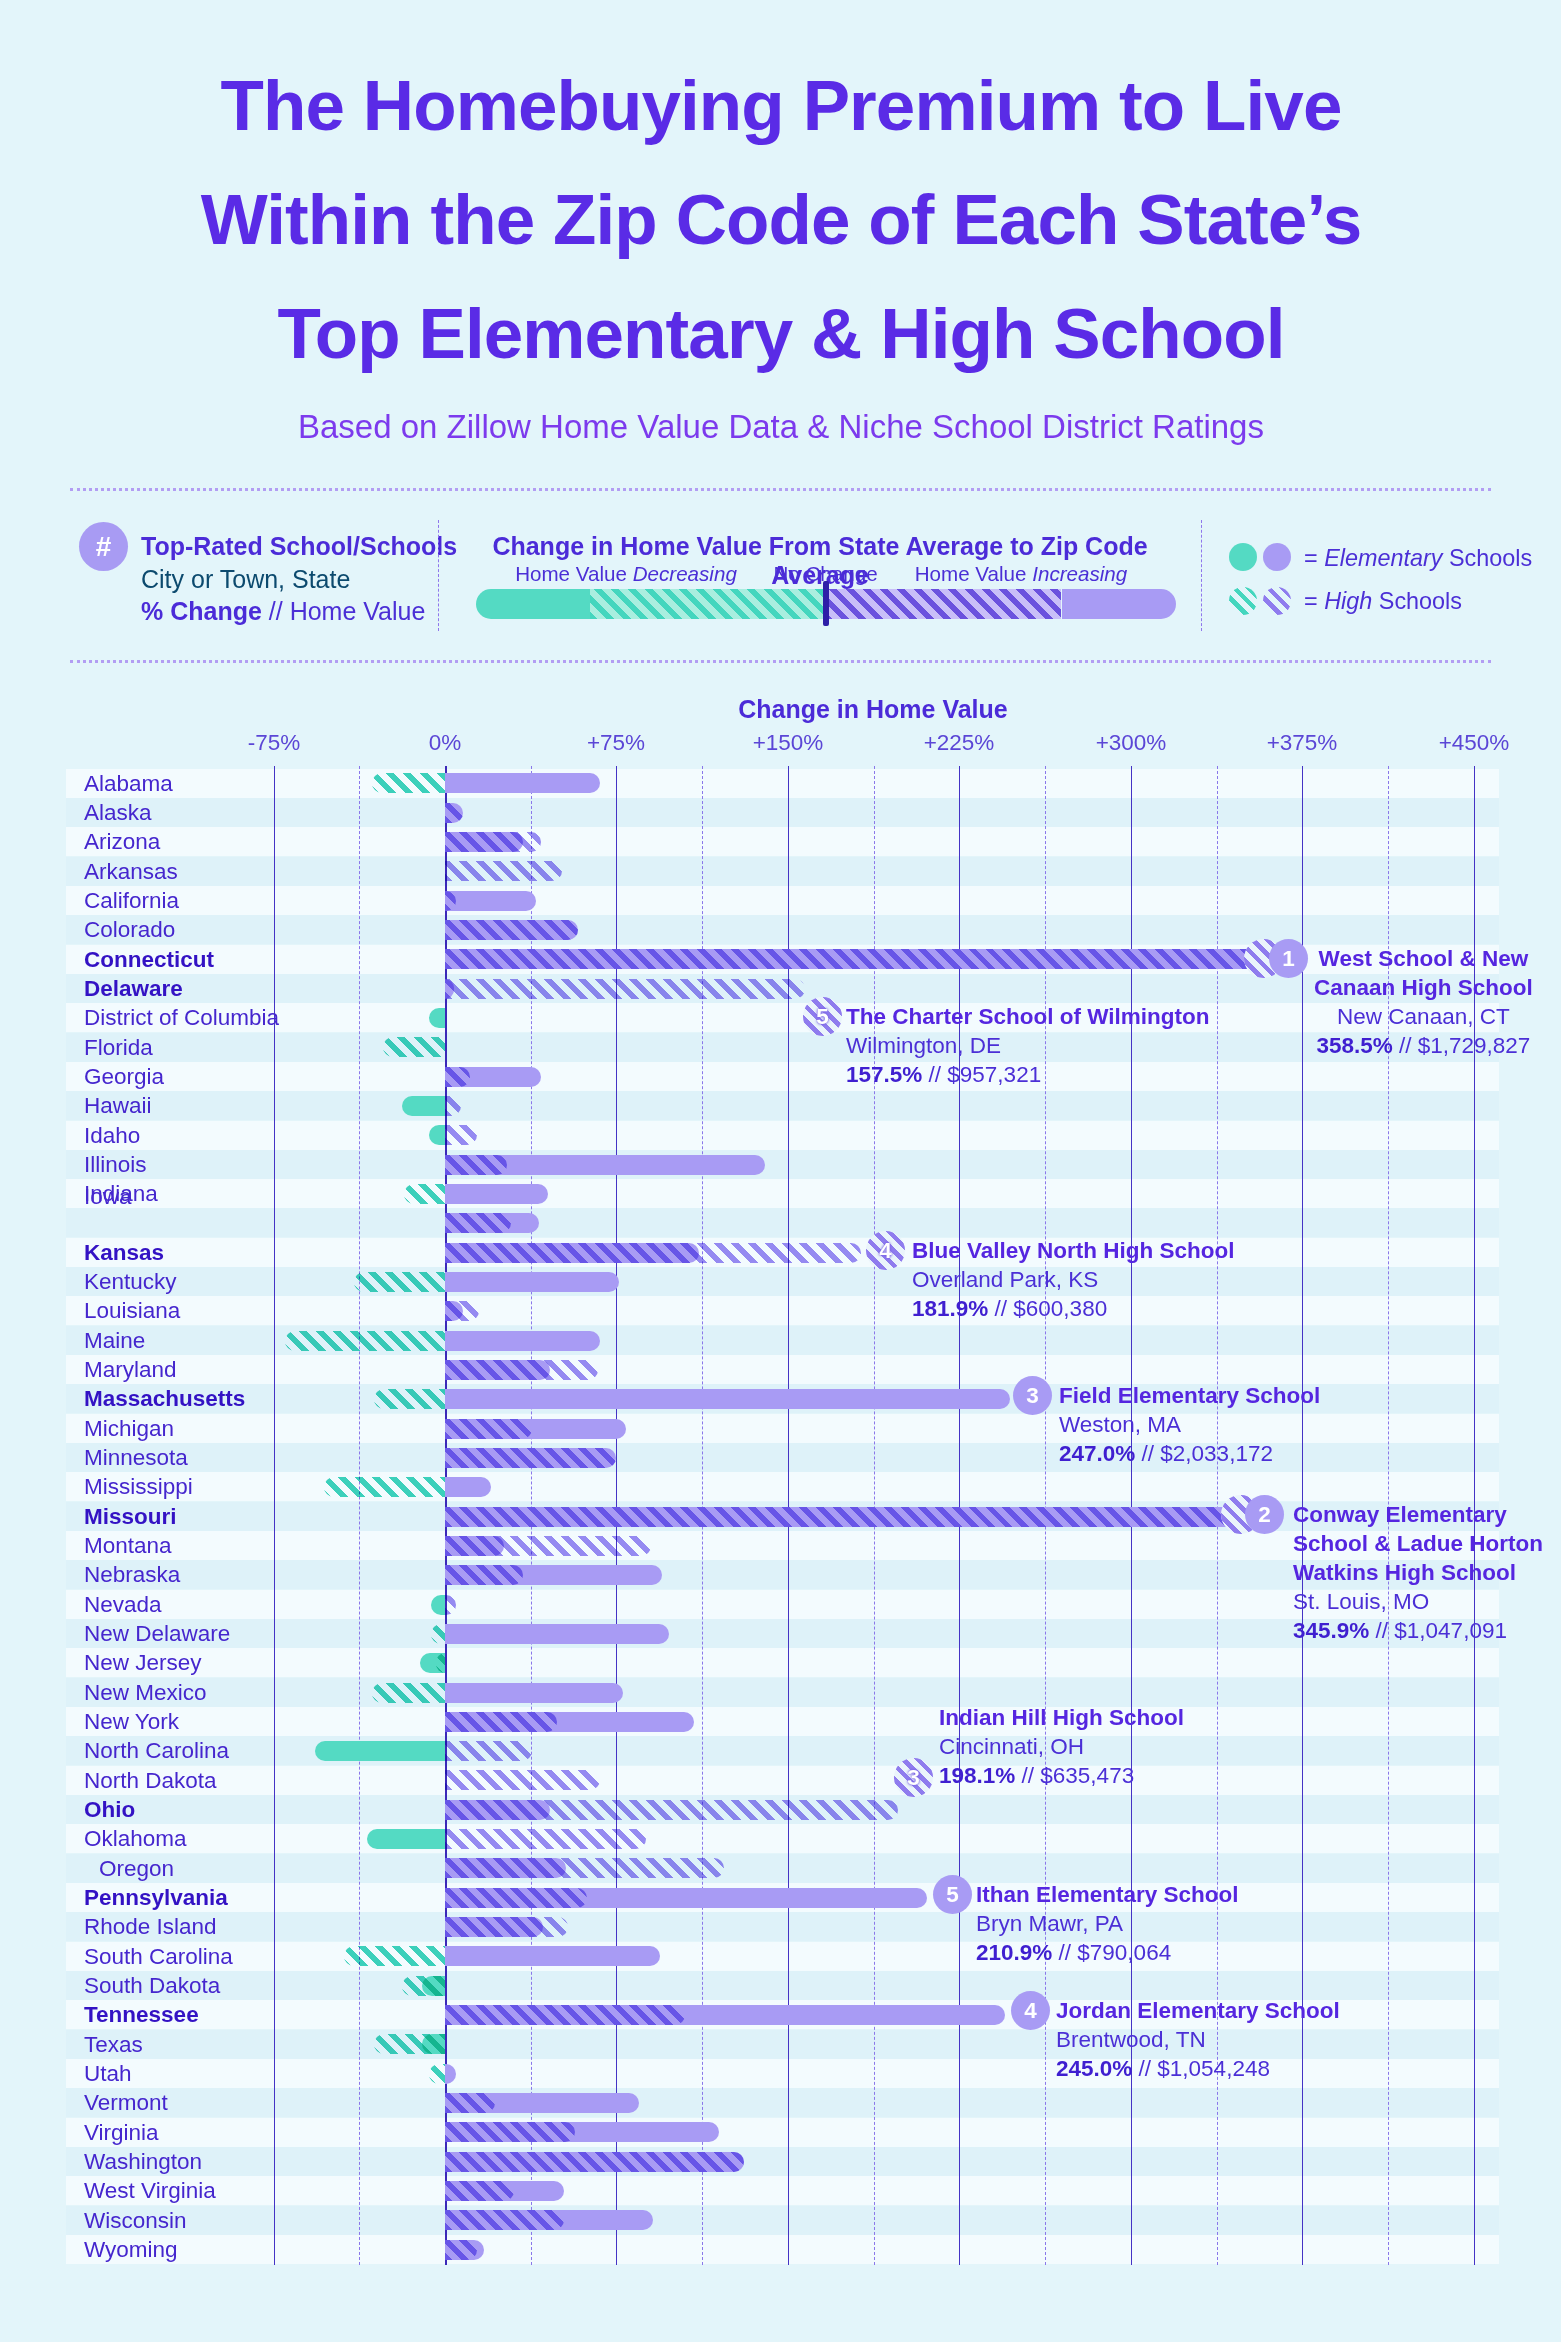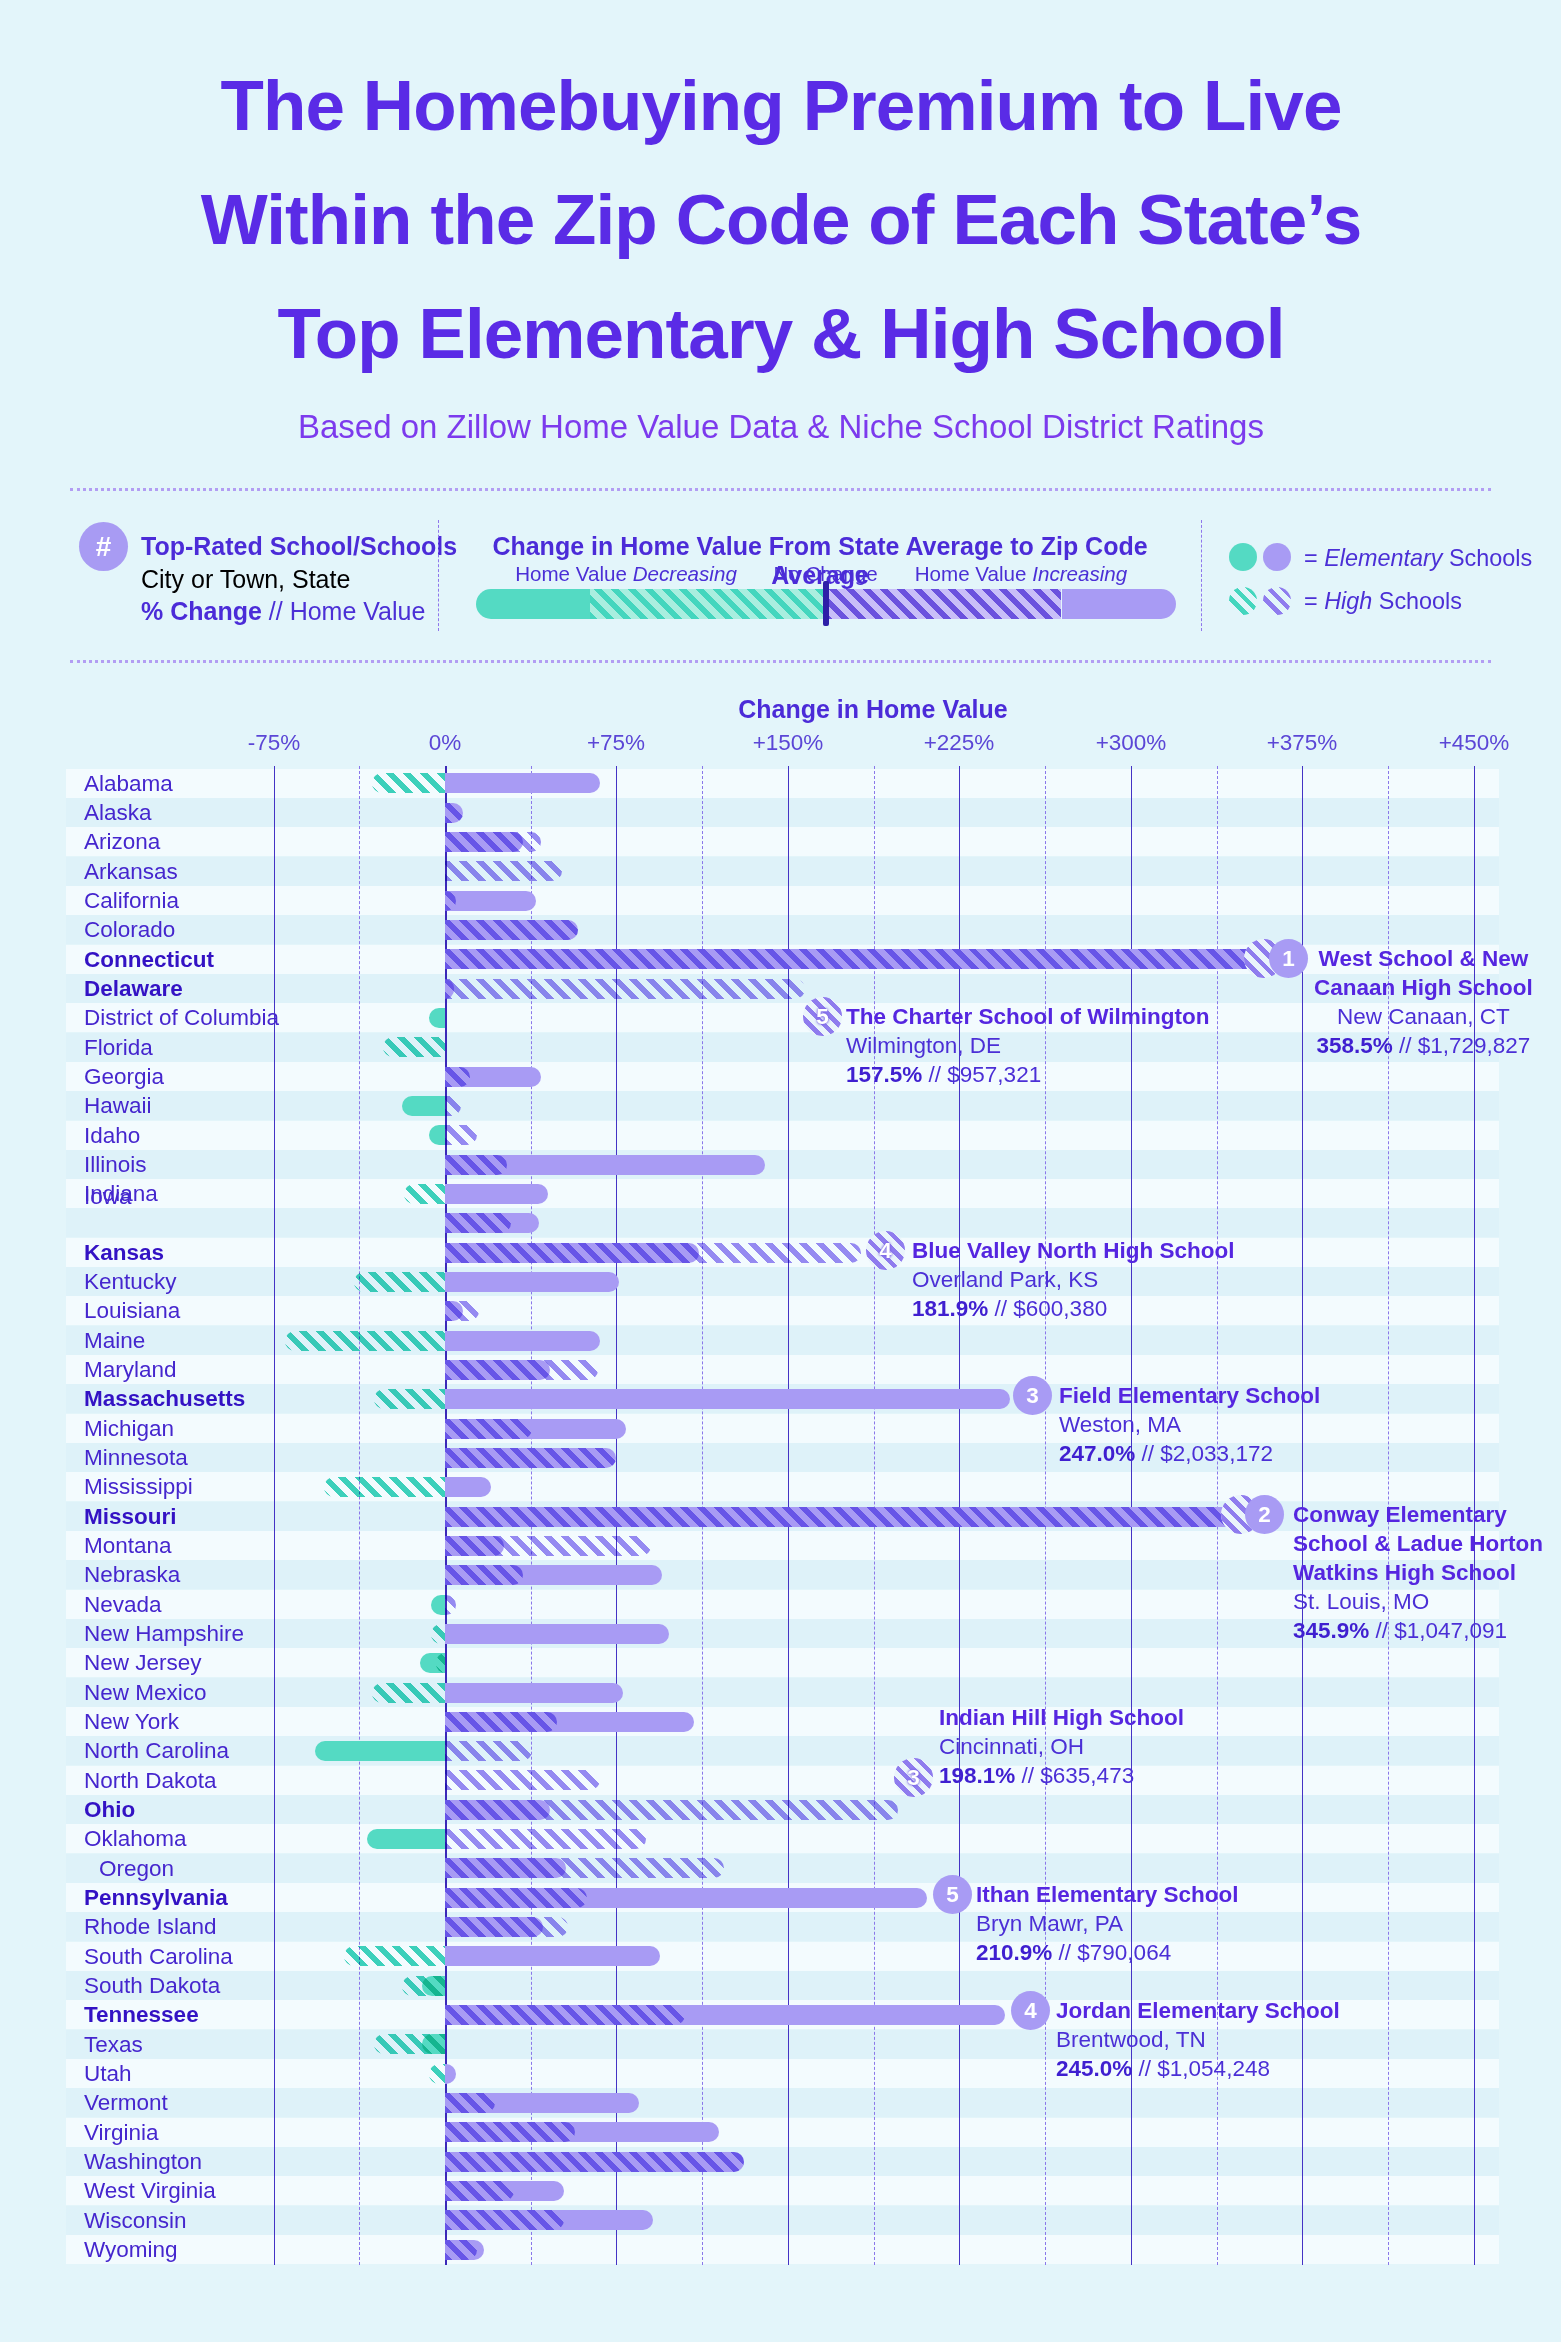--- a/index.html
+++ b/index.html
@@ -21,21 +21,21 @@
   .sep{position:absolute; left:70px; width:1421px; border-top:3.7px dotted #B29DF3;}
   .sep1{top:488px;} .sep2{top:660px;}
   
   .legend{position:absolute; left:0; top:0; width:1562px;}
   .num-circle{
     position:absolute; left:79px; top:522px; width:49px; height:49px;
     border-radius:50%; background:#A89BF3; color:#fff; font-weight:700;
     font-size:28px; display:flex; align-items:center; justify-content:center;
   }
   .leg-l1{position:absolute; left:141px; top:532px; font-size:25px; font-weight:700; color:#4B2BD8;}
-  .leg-l2{position:absolute; left:141px; top:565px; font-size:25px; color:#000000;}
+  .leg-l2{position:absolute; left:141px; top:565px; font-size:25px; color:#0c4a6e;}
   .leg-l3{position:absolute; left:141px; top:597px; font-size:25px; color:#4B2FD6;}
   .leg-l3 b{color:#4B2BD8;}
   .vsep{position:absolute; top:520px; height:111px; border-left:1.9px dashed #8F76EC;}
   .vsep1{left:438px;} .vsep2{left:1201px;}
   .scale-title{
     position:absolute; left:464px; top:532px; width:712px; text-align:center;
     font-size:25px; font-weight:700; color:#4B2BD8;
   }
   .scale-lab{position:absolute; top:562px; font-size:20.6px; color:#4B2FD6; text-align:center;}
   .lab-dec{left:504px; width:244px;} .lab-no{left:760px; width:131px;} .lab-inc{left:899px; width:244px;}
@@ -298,21 +298,21 @@
       <div class="bar bar-hatch" style="top: 1507px; left: 445px; width: 791px; border-radius: 0px 10.3px 10.3px 0px; background: repeating-linear-gradient(45deg, rgb(156, 140, 242) 0px, rgb(156, 140, 242) 5.6px, rgba(255, 255, 255, 0) 5.6px, rgba(255, 255, 255, 0) 12px);"></div>
       <div class="state-label" style="top: 1531px;">Montana</div>
       <div class="bar" style="top: 1536px; left: 445px; width: 59px; border-radius: 0px 10.3px 10.3px 0px; background: rgb(168, 155, 244);"></div>
       <div class="bar bar-hatch" style="top: 1536px; left: 445px; width: 206px; border-radius: 0px 10.3px 10.3px 0px; background: repeating-linear-gradient(45deg, rgb(156, 140, 242) 0px, rgb(156, 140, 242) 5.6px, rgba(255, 255, 255, 0) 5.6px, rgba(255, 255, 255, 0) 12px);"></div>
       <div class="state-label" style="top: 1560px;">Nebraska</div>
       <div class="bar" style="top: 1565px; left: 445px; width: 217px; border-radius: 0px 10.3px 10.3px 0px; background: rgb(168, 155, 244);"></div>
       <div class="bar bar-hatch" style="top: 1565px; left: 445px; width: 78px; border-radius: 0px 10.3px 10.3px 0px; background: repeating-linear-gradient(45deg, rgb(156, 140, 242) 0px, rgb(156, 140, 242) 5.6px, rgba(255, 255, 255, 0) 5.6px, rgba(255, 255, 255, 0) 12px);"></div>
       <div class="state-label" style="top: 1590px;">Nevada</div>
       <div class="bar" style="top: 1595px; left: 431px; width: 13.7px; border-radius: 10.3px 0px 0px 10.3px; background: rgb(84, 218, 195);"></div>
       <div class="bar bar-hatch" style="top: 1595px; left: 445px; width: 11.4px; border-radius: 0px 10.3px 10.3px 0px; background: repeating-linear-gradient(45deg, rgb(156, 140, 242) 0px, rgb(156, 140, 242) 5.6px, rgba(255, 255, 255, 0) 5.6px, rgba(255, 255, 255, 0) 12px);"></div>
-      <div class="state-label" style="top: 1619px;">New Hampshire</div>
+      <div class="state-label" style="top: 1619px;">New Delaware</div>
       <div class="bar" style="top: 1624px; left: 445px; width: 224px; border-radius: 0px 10.3px 10.3px 0px; background: rgb(168, 155, 244);"></div>
       <div class="bar bar-hatch" style="top: 1624px; left: 431px; width: 13.7px; border-radius: 10.3px 0px 0px 10.3px; background: repeating-linear-gradient(45deg, rgb(63, 212, 188) 0px, rgb(63, 212, 188) 5.6px, rgba(255, 255, 255, 0) 5.6px, rgba(255, 255, 255, 0) 12px);"></div>
       <div class="state-label" style="top: 1648px;">New Jersey</div>
       <div class="bar" style="top: 1653px; left: 420px; width: 25px; border-radius: 10.3px 0px 0px 10.3px; background: rgb(84, 218, 195);"></div>
       <div class="bar bar-hatch" style="top: 1653px; left: 436px; width: 9.1px; border-radius: 10.3px 0px 0px 10.3px; background: repeating-linear-gradient(45deg, rgb(63, 212, 188) 0px, rgb(63, 212, 188) 5.6px, rgba(255, 255, 255, 0) 5.6px, rgba(255, 255, 255, 0) 12px);"></div>
       <div class="state-label" style="top: 1678px;">New Mexico</div>
       <div class="bar" style="top: 1683px; left: 445px; width: 178px; border-radius: 0px 10.3px 10.3px 0px; background: rgb(168, 155, 244);"></div>
       <div class="bar bar-hatch" style="top: 1683px; left: 372px; width: 73px; border-radius: 10.3px 0px 0px 10.3px; background: repeating-linear-gradient(45deg, rgb(63, 212, 188) 0px, rgb(63, 212, 188) 5.6px, rgba(255, 255, 255, 0) 5.6px, rgba(255, 255, 255, 0) 12px);"></div>
       <div class="state-label" style="top: 1707px;">New York</div>
       <div class="bar" style="top: 1712px; left: 445px; width: 249px; border-radius: 0px 10.3px 10.3px 0px; background: rgb(168, 155, 244);"></div>

